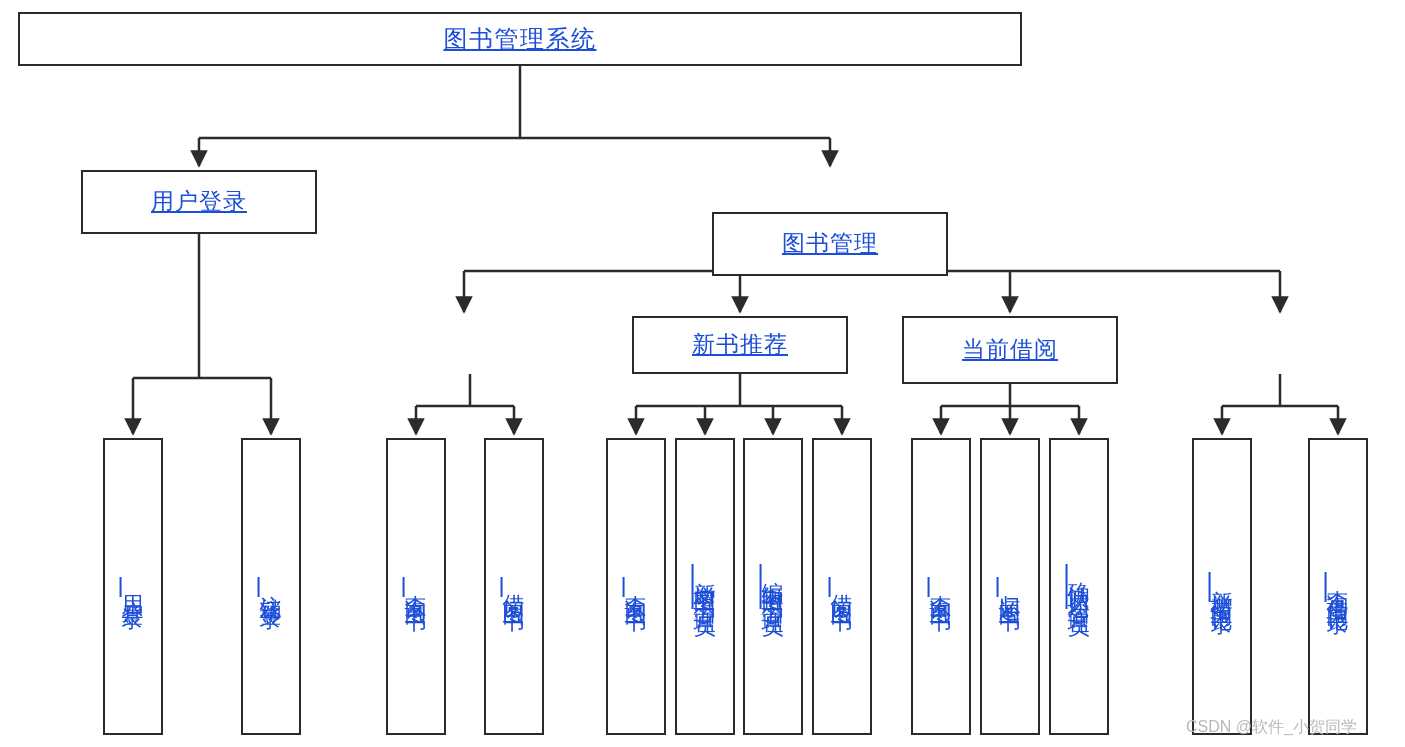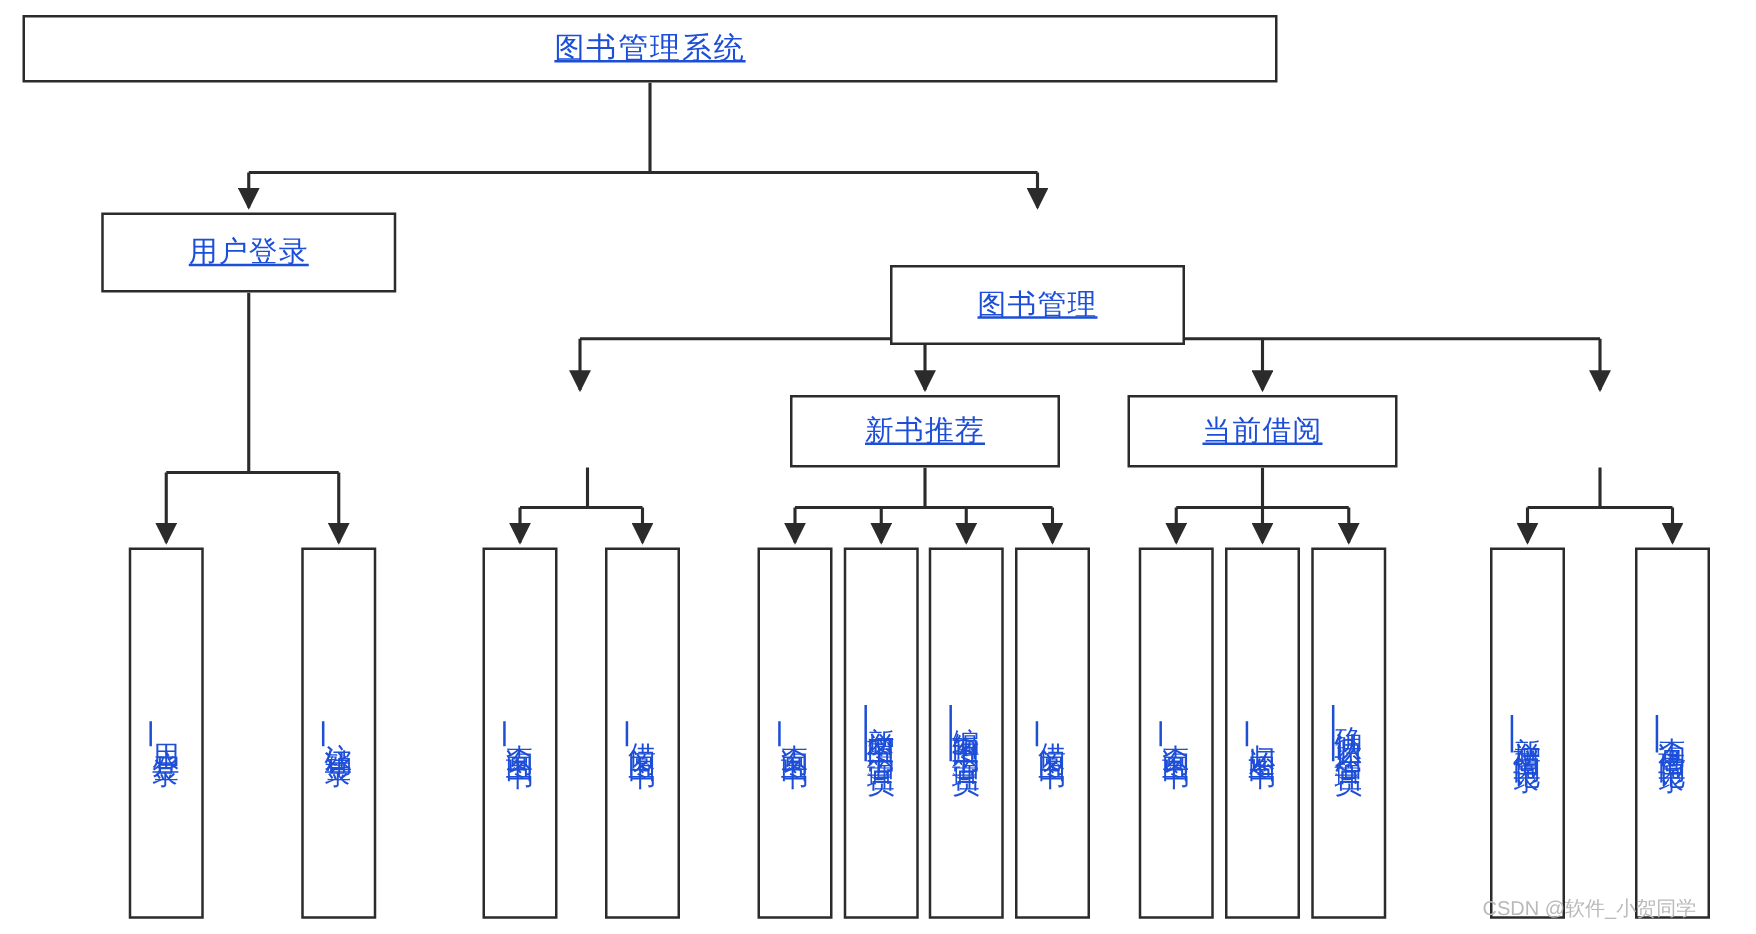--- a/index.html
+++ b/index.html
@@ -143,21 +143,21 @@
   <div class="node horiz" style="left:81px; top:170px; width:236px; height:64px;">
     <span class="label">用户登录</span>
   </div>
   <div class="node horiz" style="left:712px; top:170px; width:236px; height:64px;margin-top:42px;">
     <span class="label">图书管理</span>
   </div>
 
   <div class="node horiz" style="left:632px; top:316px; width:216px; height:58px;">
     <span class="label">新书推荐</span>
   </div>
-  <div class="node horiz" style="left:902px; top:316px; width:216px; height:58px;">
+  <div class="node horiz" style="left:902px; top:316px; width:216px; height:68px;">
     <span class="label">当前借阅</span>
   </div>
 
   <div class="node vert" style="left:103px; top:438px; width:60px; height:297px;">
     <span class="label">用户登录</span>
   </div>
   <div class="node vert" style="left:241px; top:438px; width:60px; height:297px;">
     <span class="label">注销登录</span>
   </div>
 

